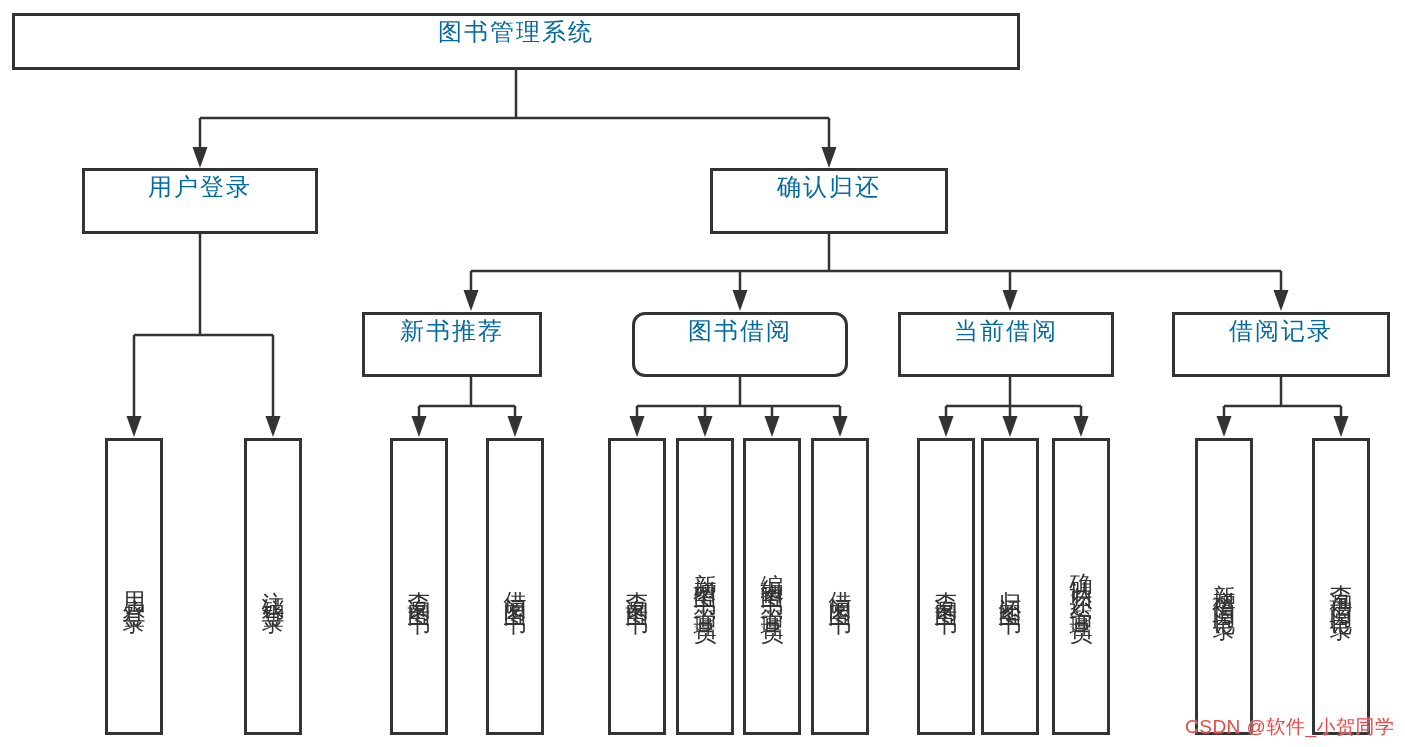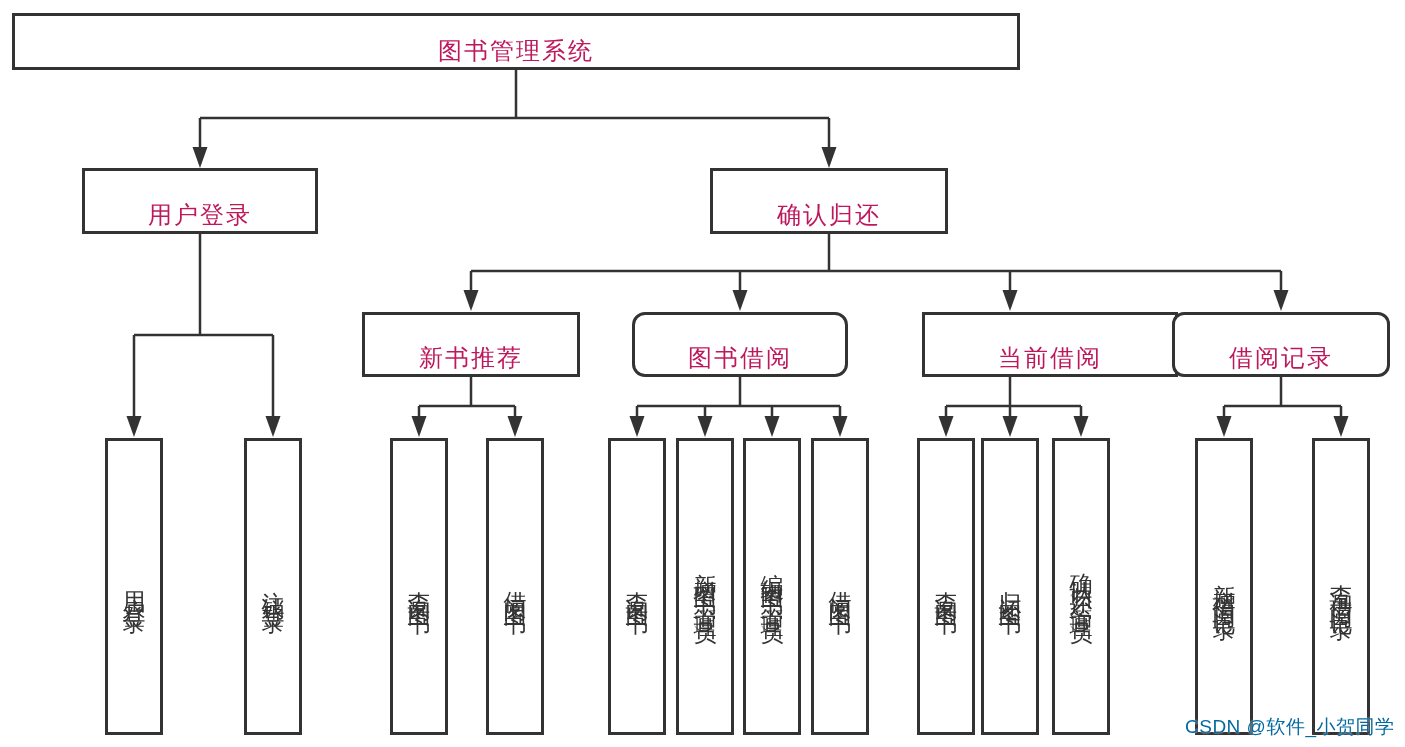--- a/index.html
+++ b/index.html
@@ -22,23 +22,23 @@
     width: 1405px;
     height: 747px;
     pointer-events: none;
   }
   .hbox {
     position: absolute;
     box-sizing: border-box;
     border: 3px solid #333333;
     background: #ffffff;
     display: flex;
-    align-items: flex-end;
+    align-items: flex-start;
     justify-content: center;
-    color: #be185d;
+    color: #0369a1;
     font-size: 24px;
     letter-spacing: 2px;
     white-space: nowrap;
     z-index: 2;
   }
   .vbox {
     position: absolute;
     box-sizing: border-box;
     border: 3px solid #333333;
     background: #ffffff;
@@ -57,24 +57,24 @@
     font-size: 23px;
     line-height: 1;
     letter-spacing: 7px;
     color: #333333;
     white-space: nowrap;
   }
   
   .n-root            { left: 12px;   top: 13px;  width: 1008px; height: 57px; }
   .n-user-login      { left: 82px;   top: 168px; width: 236px;  height: 66px; }
   .n-book-management { left: 710px;  top: 168px; width: 238px;  height: 66px; }
-  .n-new-book-rec    { left: 362px;  top: 312px; width: 218px;  height: 65px; }
+  .n-new-book-rec    { left: 362px;  top: 312px; width: 180px;  height: 65px; }
   .n-book-borrow     { left: 632px;  top: 312px; width: 216px;  height: 65px; border-radius: 13px; }
-  .n-current-borrow  { left: 922px;  top: 312px; width: 256px;  height: 65px; }
-  .n-borrow-records  { left: 1172px; top: 312px; width: 218px;  height: 65px; border-radius: 12px; }
+  .n-current-borrow  { left: 898px;  top: 312px; width: 216px;  height: 65px; }
+  .n-borrow-records  { left: 1172px; top: 312px; width: 218px;  height: 65px; }
 
   .l-user-login      { left: 105px;  }
   .l-logout          { left: 244px;  }
   .l-rec-query       { left: 390px;  }
   .l-rec-borrow      { left: 486px;  }
   .l-bb-query        { left: 608px;  }
   .l-bb-add          { left: 676px;  }
   .l-bb-edit         { left: 743px;  }
   .l-bb-borrow       { left: 811px;  }
   .l-cb-query        { left: 917px;  }
@@ -82,21 +82,21 @@
   .l-cb-confirm      { left: 1052px; }
   .l-br-add          { left: 1195px; }
   .l-br-query        { left: 1312px; }
 
   .watermark {
     position: absolute;
     left: 1185px;
     top: 714px;
     font-size: 19px;
     letter-spacing: 0.5px;
-    color: #0369a1;
+    color: #ef4444;
     text-shadow: 0 0 2px #ffffff;
     white-space: nowrap;
     z-index: 3;
   }
 </style>
 </head>
 <body>
 
 <div class="canvas">
 

